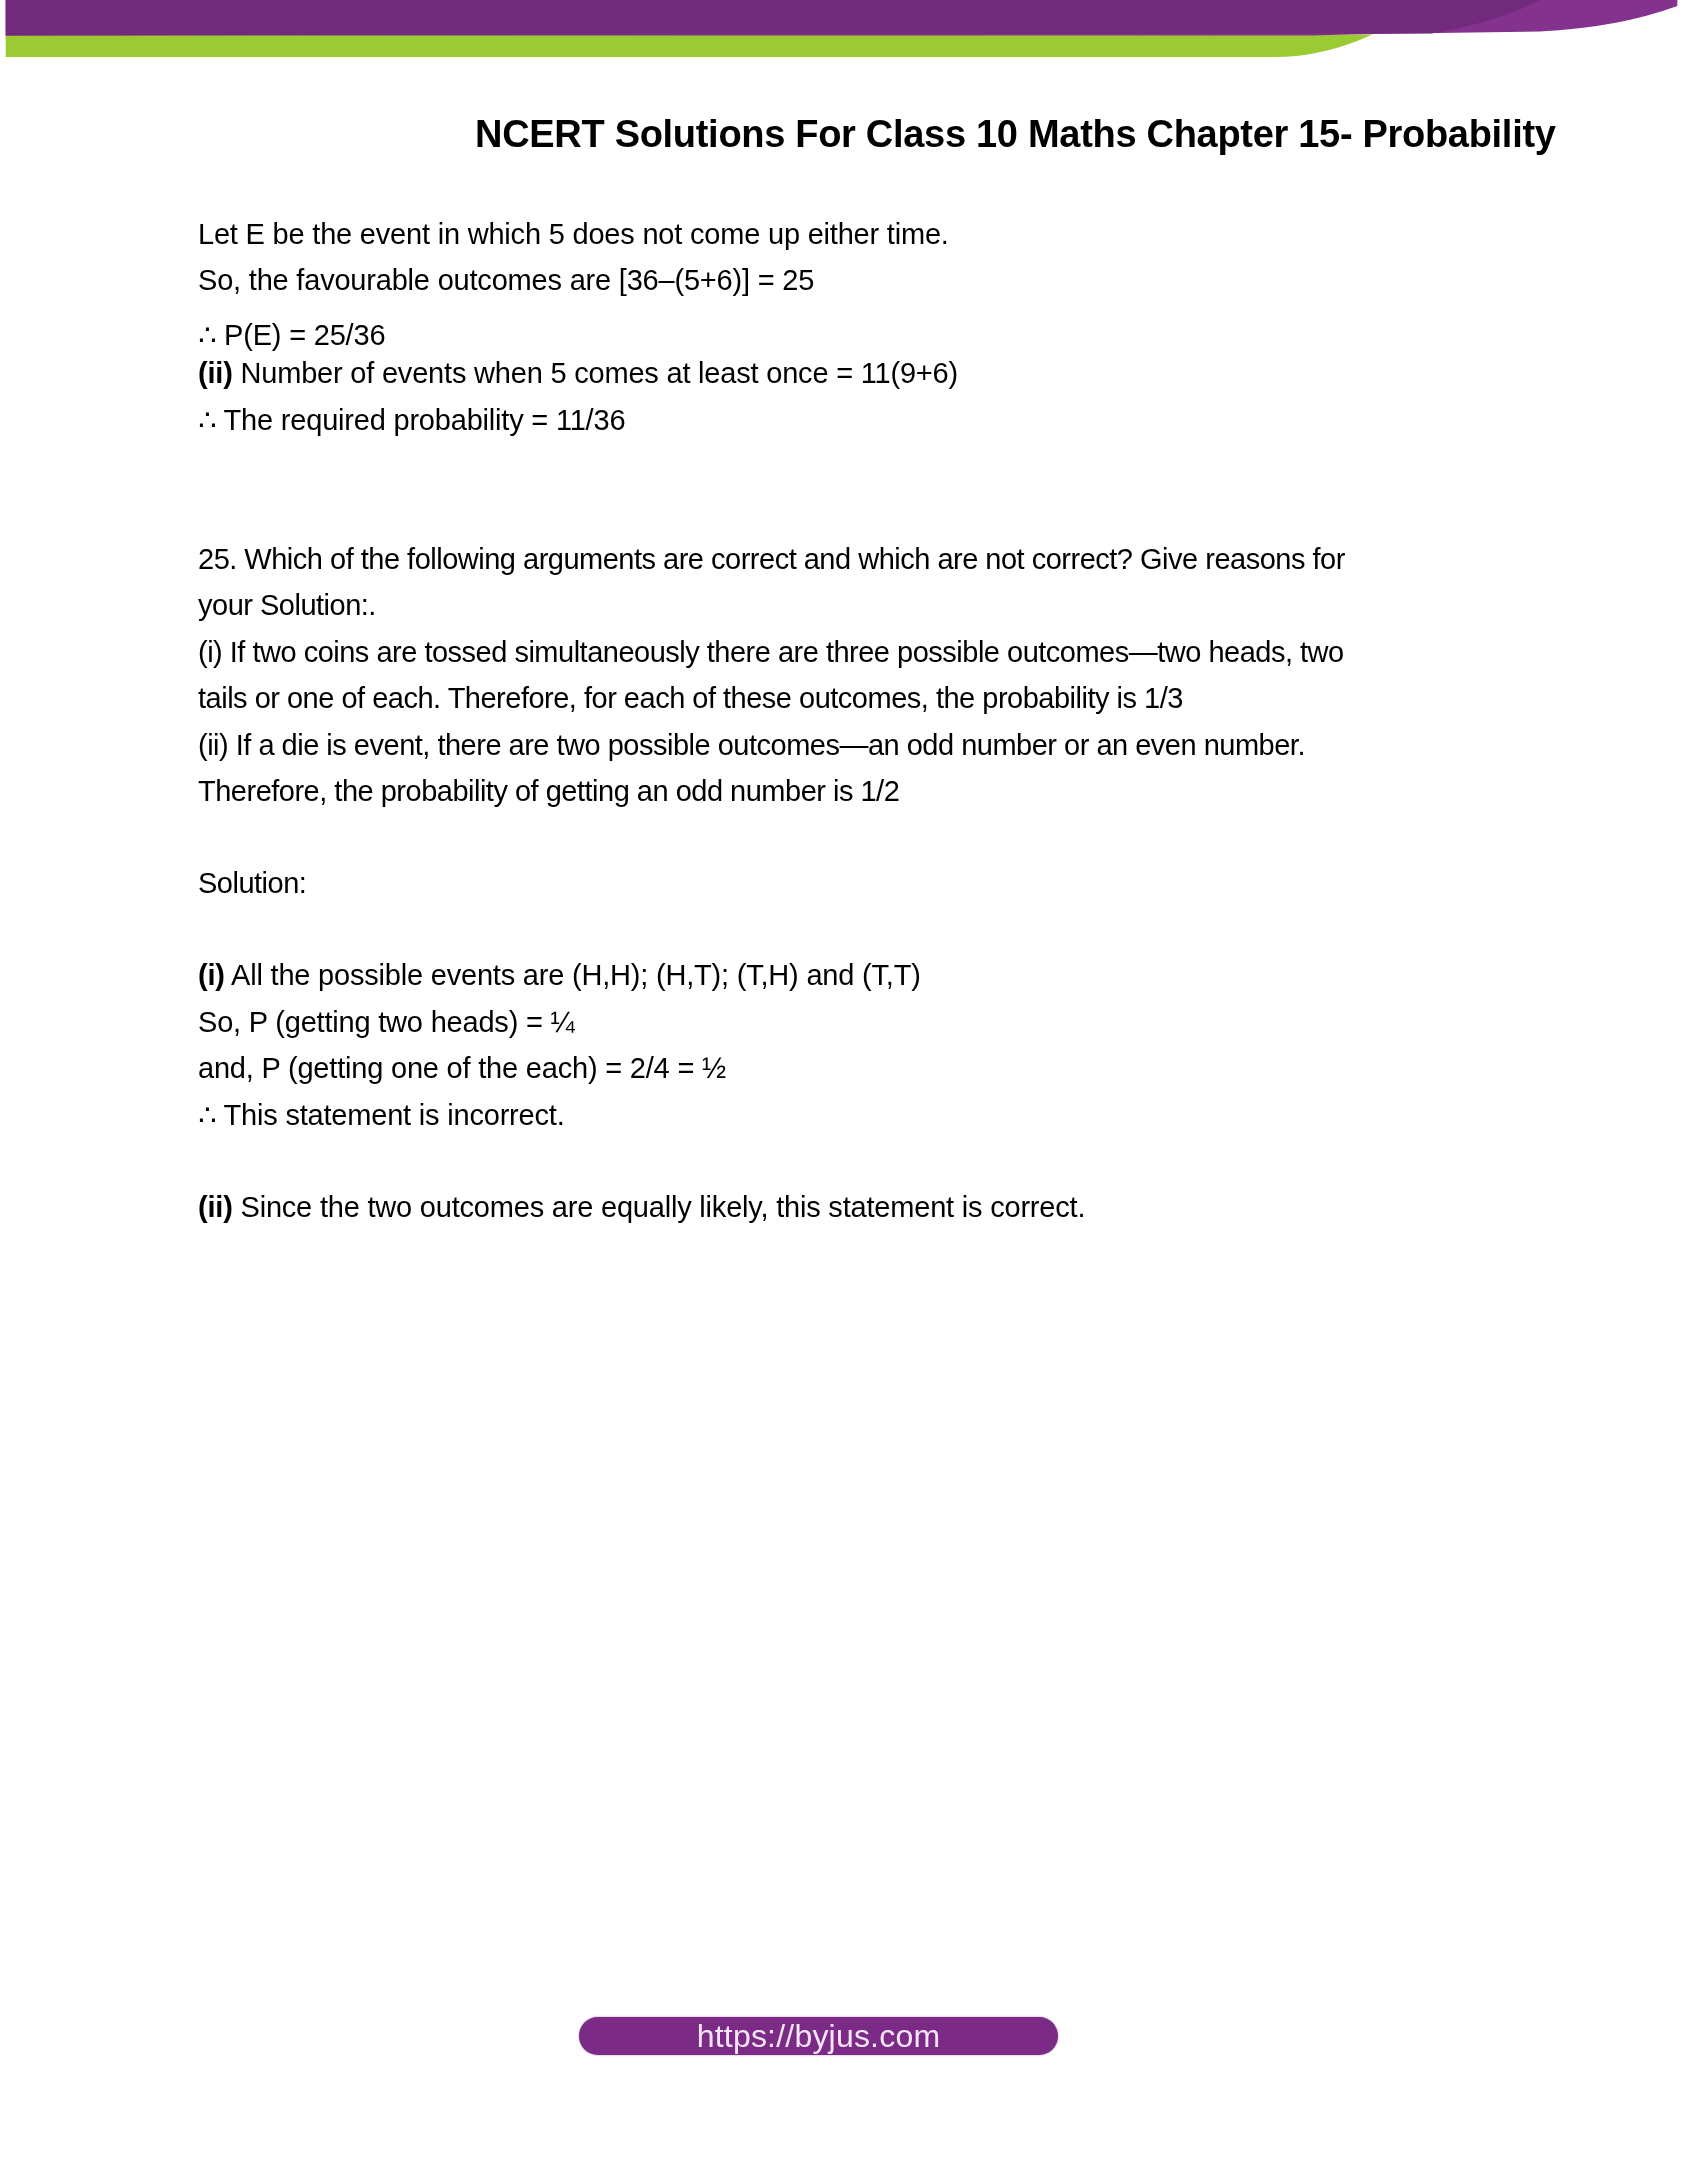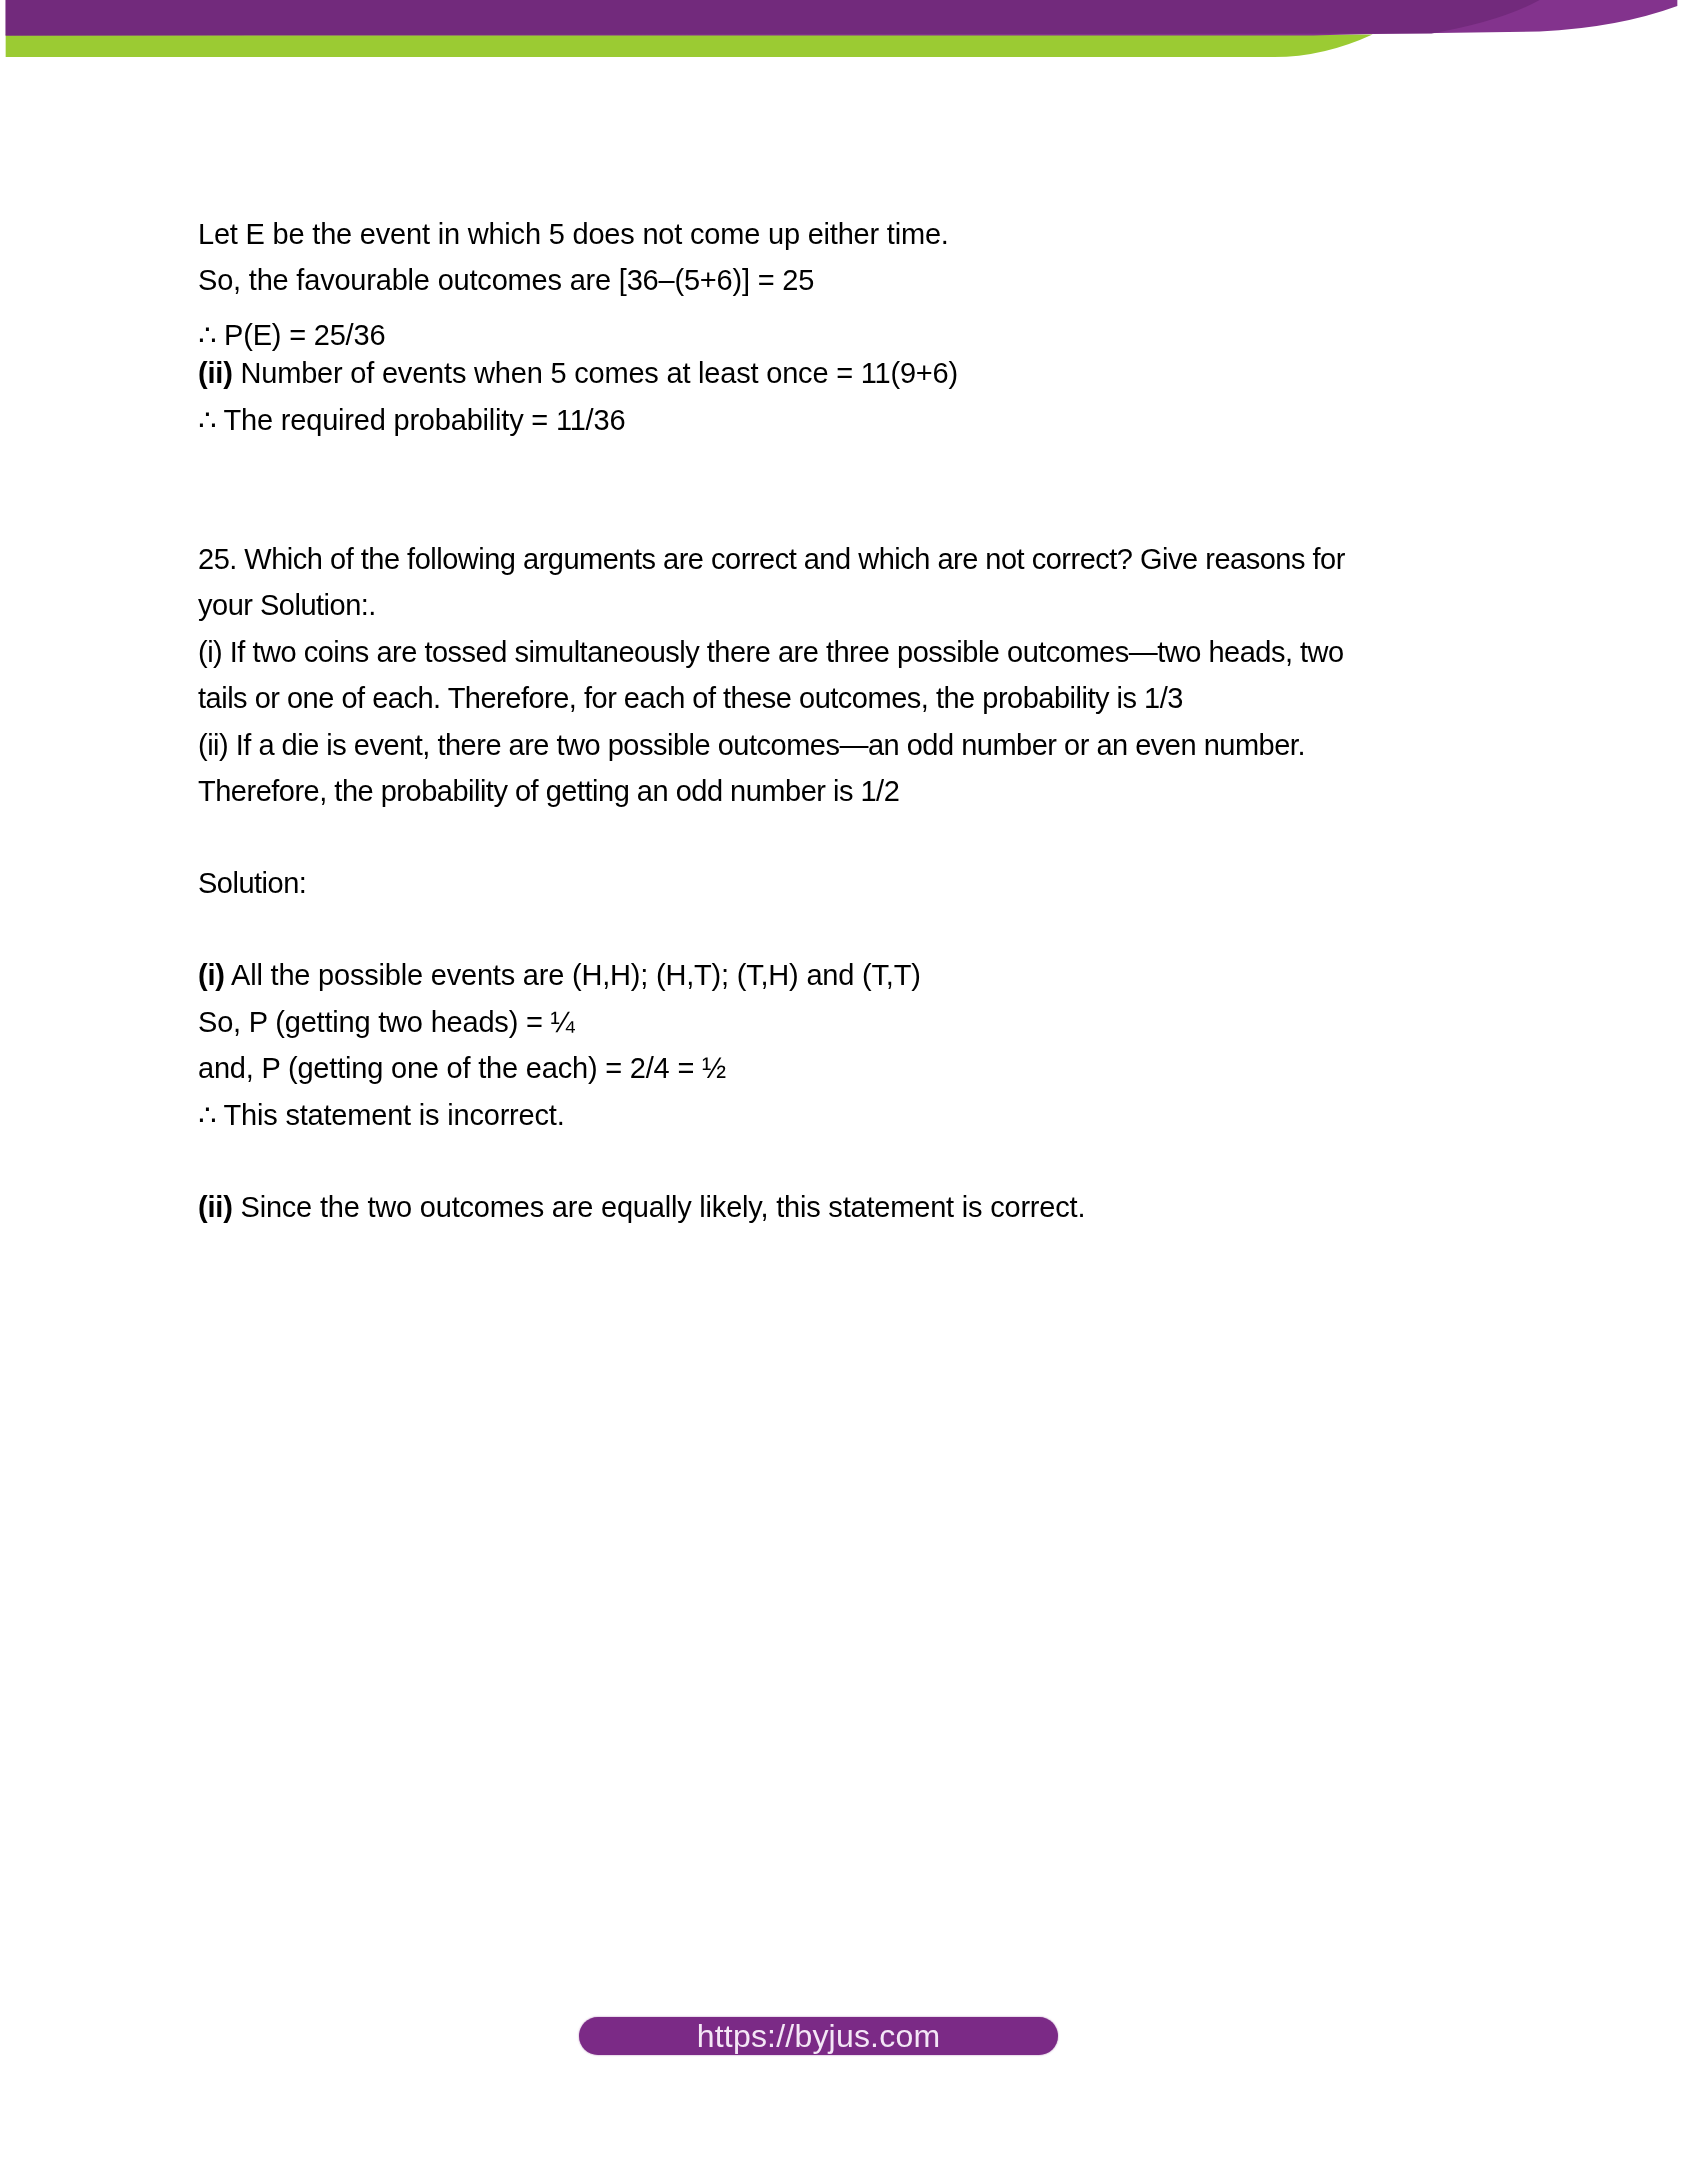--- a/index.html
+++ b/index.html
@@ -122,20 +122,21 @@
 
 <div class="banner">
   <svg width="1683" height="59" viewBox="0 0 1700 60">
     <path d="M0 35 L0 58 L1290 58 Q1340 58 1390 35 Z" fill="#9bcb33"></path>
     <path d="M0 0 L1700 0 L1700 6 Q1640 28 1560 32 L1420 34 Q1360 35 1330 36 L0 36 Z" fill="#83338d"></path>
     <path d="M0 0 L1560 0 Q1520 22 1450 34 L0 36 Z" fill="#722a7c"></path>
   </svg>
 </div>
 
 <div class="header">
+  <div class="doc-title">NCERT Solutions For Class 10 Maths Chapter 15- Probability</div>
 </div>
 
 <div class="content">
 
   <div>
     <div class="line" style="top:216px">Let E be the event in which 5 does not come up either time.</div>
     <div class="line" style="top:262px">So, the favourable outcomes are [36–(5+6)] = 25</div>
     <div class="line" style="top:317px">∴ P(E) = 25/36</div>
     <div class="line" style="top:355px"><span class="b">(ii)</span><span> Number of events when 5 comes at least once = 11(9+6)</span></div>
     <div class="line" style="top:402px">∴ The required probability = 11/36</div>

